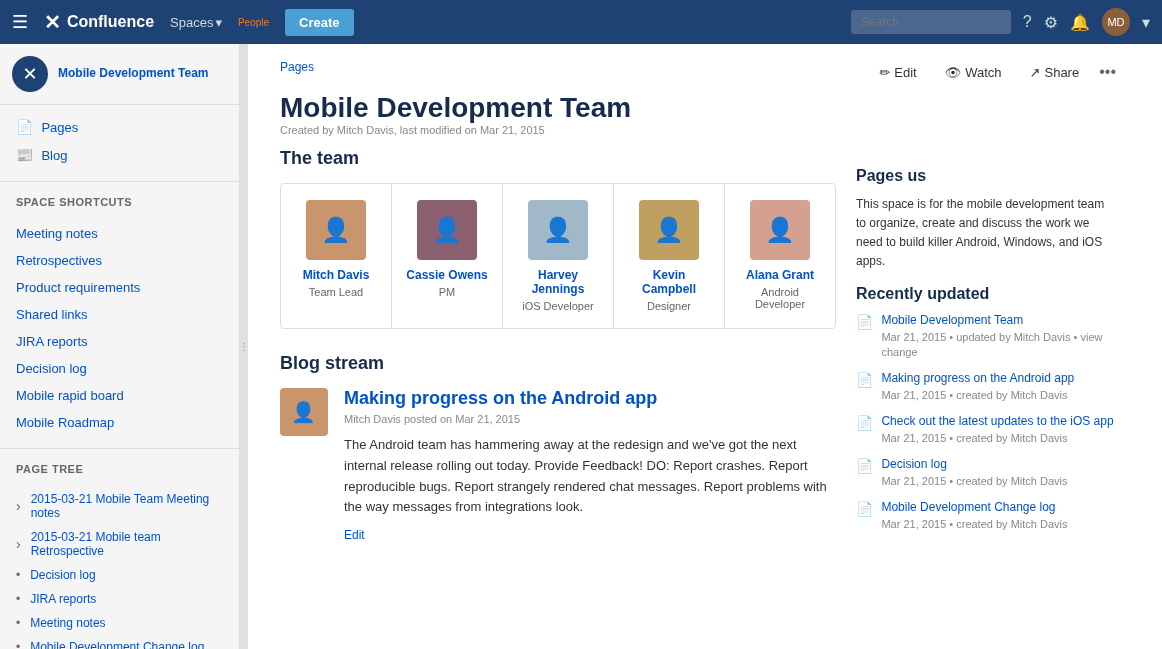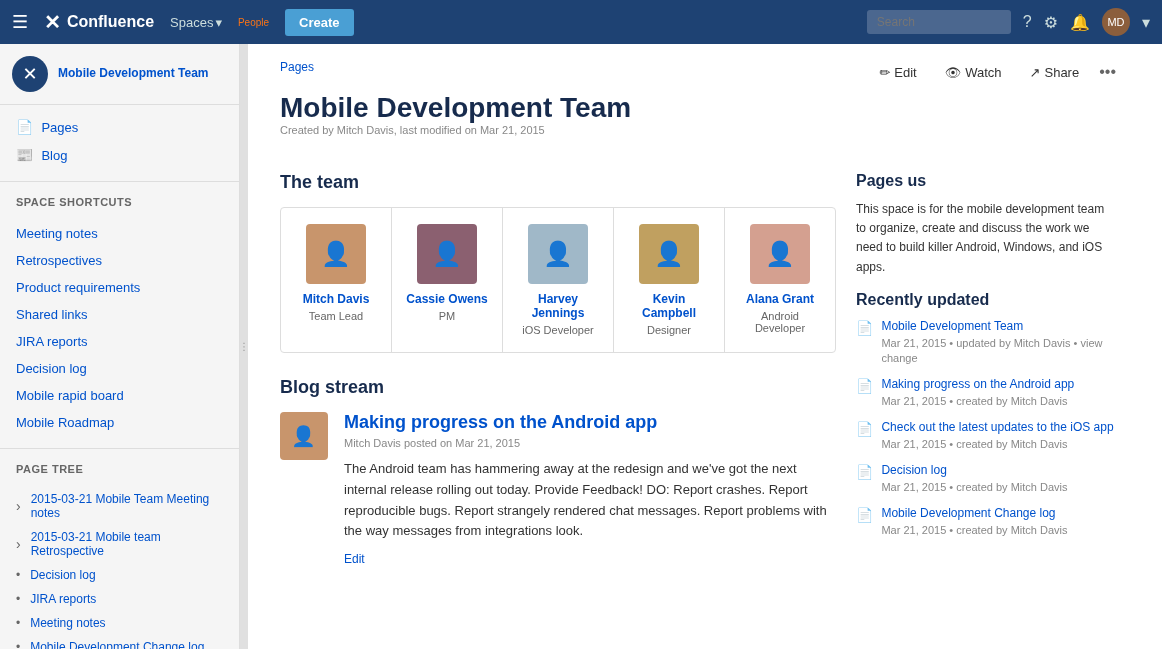--- a/index.html
+++ b/index.html
@@ -7,21 +7,21 @@
 
     
     .top-nav { background: #1e4273; height: 44px; display: flex; align-items: center; padding: 0 12px; gap: 16px; }
     .nav-hamburger { color: #fff; font-size: 18px; cursor: pointer; }
     .nav-logo { display: flex; align-items: center; gap: 6px; color: #fff; font-weight: bold; font-size: 16px; }
     .nav-logo-icon { color: #fff; font-size: 20px; }
     .nav-spaces { color: #cdd; font-size: 13px; cursor: pointer; display: flex; align-items: center; gap: 2px; }
     .nav-people { color: #f97316; font-size: 10px; cursor: pointer; }
     .nav-create { background: #4a9fd4; color: #fff; border: none; border-radius: 3px; padding: 6px 14px; font-size: 13px; font-weight: 600; cursor: pointer; }
     .nav-right { margin-left: auto; display: flex; align-items: center; gap: 12px; }
-    .nav-search { background: rgba(255,255,255,0.2); border: none; border-radius: 3px; padding: 5px 10px; color: #fff; font-size: 12px; width: 144px; }
+    .nav-search { background: rgba(255,255,255,0.2); border: none; border-radius: 3px; padding: 5px 10px; color: #fff; font-size: 12px; width: 160px; }
     .nav-icon { color: #cdd; font-size: 16px; cursor: pointer; }
     .nav-avatar { width: 28px; height: 28px; border-radius: 50%; background: #8b5e3c; display: flex; align-items: center; justify-content: center; color: #fff; font-size: 11px; cursor: pointer; }
 
     
     .layout { display: flex; height: calc(649px - 44px); }
 
     
     .sidebar { width: 240px; background: #f5f5f5; border-right: 1px solid #ddd; overflow-y: auto; flex-shrink: 0; display: flex; flex-direction: column; }
     .sidebar-top { padding: 12px; display: flex; align-items: center; gap: 10px; border-bottom: 1px solid #ddd; }
     .space-icon { width: 36px; height: 36px; background: #1e4273; border-radius: 50%; display: flex; align-items: center; justify-content: center; color: #fff; font-size: 18px; flex-shrink: 0; }
@@ -38,24 +38,24 @@
     
     .main { flex: 1; overflow-y: auto; background: #fff; }
     .main-inner { max-width: 900px; padding: 16px 32px; }
 
     
     .breadcrumb { color: #0052cc; font-size: 12px; margin-bottom: 10px; }
     .page-title { font-size: 28px; font-weight: 600; color: #172b4d; flex: 1; }
     .page-actions { display: flex; align-items: center; gap: 12px; white-space: nowrap; }
     .action-btn { display: flex; align-items: center; gap: 4px; color: #333; font-size: 13px; cursor: pointer; padding: 4px 8px; border-radius: 3px; }
     .action-more { color: #666; cursor: pointer; font-size: 16px; }
-    .page-meta { font-size: 11px; color: #888; margin-bottom: 36px; }
-
-    
-    .content-area { display: flex; gap: 20px; }
+    .page-meta { font-size: 11px; color: #888; margin-bottom: 12px; }
+
+    
+    .content-area { display: flex; gap: 20px; align-items: center; }
     .content-main { flex: 1; }
     .content-sidebar { width: 260px; flex-shrink: 0; }
 
     
     .section-title { font-size: 18px; font-weight: 600; color: #172b4d; margin-bottom: 14px; }
     .team-grid { display: flex; gap: 0; border: 1px solid #ddd; border-radius: 4px; overflow: hidden; margin-bottom: 24px; }
     .team-member { flex: 1; padding: 16px 12px; text-align: center; border-right: 1px solid #ddd; }
     .team-member:last-child { border-right: none; }
     .member-avatar { width: 60px; height: 60px; border-radius: 4px; margin: 0 auto 8px; background: #aaa; overflow: hidden; display: flex; align-items: center; justify-content: center; font-size: 24px; }
     .member-name { color: #0052cc; font-size: 12px; font-weight: 600; margin-bottom: 4px; }

